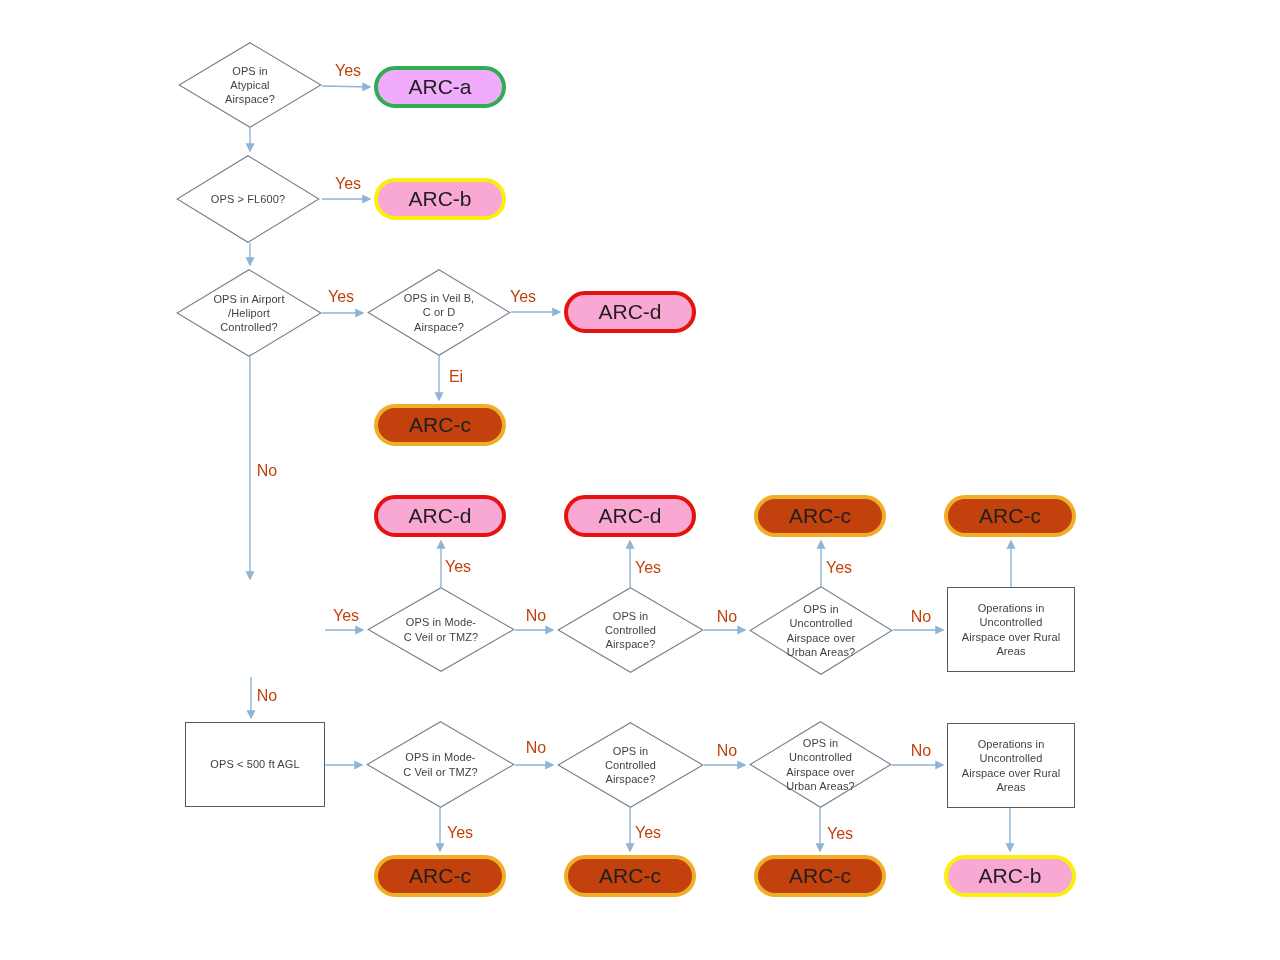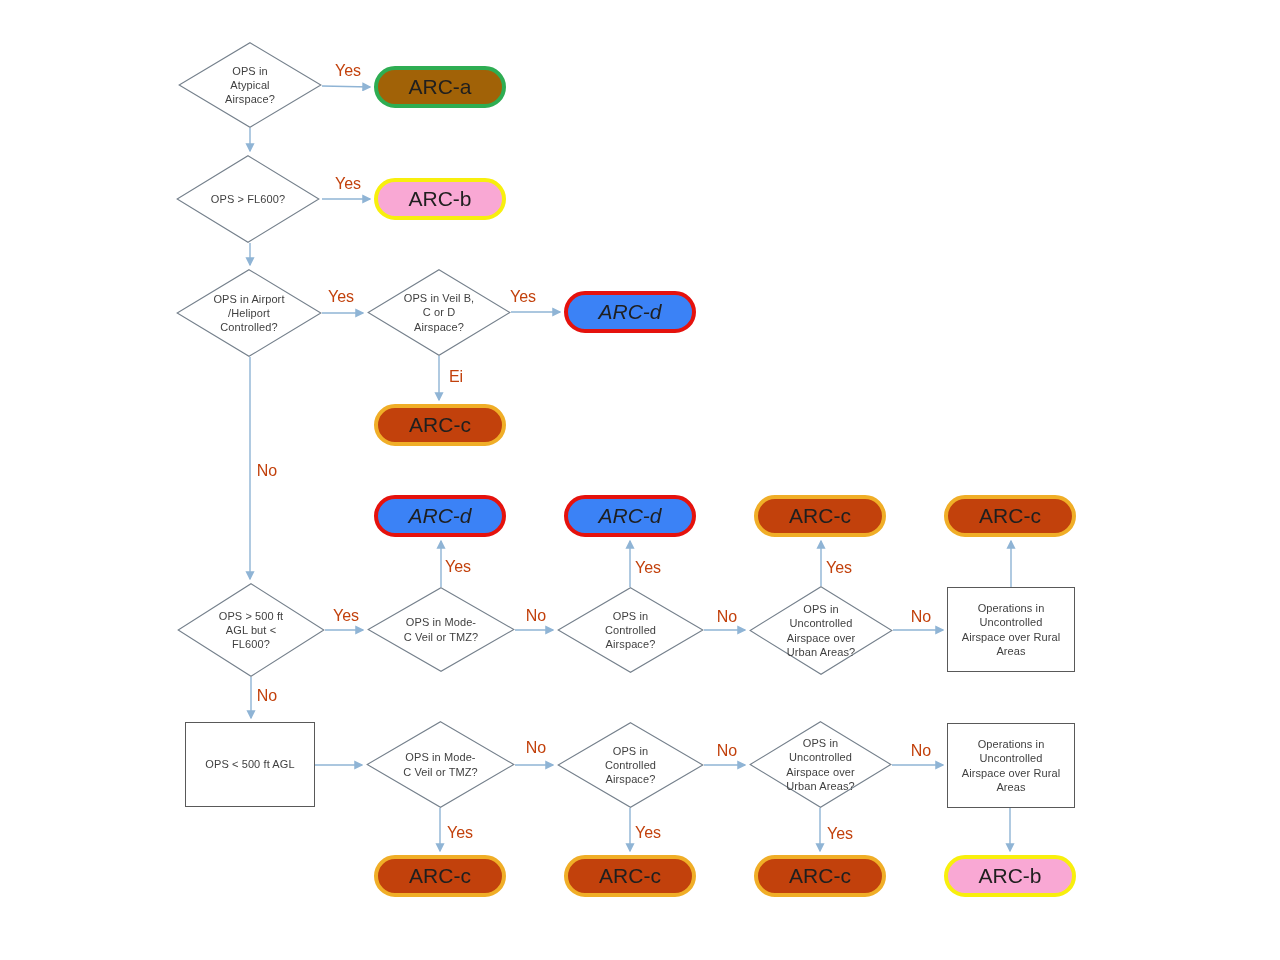--- a/index.html
+++ b/index.html
@@ -22,24 +22,24 @@
     background:#ffffff;border:1.5px solid #595959;box-sizing:border-box;
   }
   .rect .node-label{font-size:11px;}
 
   .pill{
     position:absolute;width:132px;height:42px;box-sizing:border-box;
     border-radius:22px;display:flex;align-items:center;justify-content:center;
     border-width:4px;border-style:solid;
   }
   .pill span{font-size:21px;color:#1f1f1f;}
-  .pill-green {background:#a16207;border-color:#2ead52;}
+  .pill-green {background:#f0abfc;border-color:#2ead52;}
   .pill-yellow{background:#f9a8d4;border-color:#f8ef0d;}
   .pill-amber {background:#c2410c;border-color:#f0ae27;}
-  .pill-red   {background:#3b82f6;border-color:#e5120d;font-style:italic;}
+  .pill-red   {background:#f9a8d4;border-color:#e5120d;}
 
   .edge-label{
     position:absolute;transform:translate(-50%,-50%);
     font-size:16px;color:#c2410c;z-index:3;white-space:nowrap;
   }
 </style>
 </head>
 <body>
 
 <div class="canvas">
@@ -100,28 +100,20 @@
 Controlled?</span>
   </div>
   <div class="node" style="left:367px;top:269px;width:144px;height:87px">
     <svg class="shape" viewBox="0 0 100 100" preserveAspectRatio="none">
         <polygon points="50,0.8 99.2,50 50,99.2 0.8,50"></polygon>
       </svg>
     <span class="node-label">OPS in Veil B,
 C or D
 Airspace?</span>
   </div>
-  <div class="node" style="left:177px;top:583px;width:148px;height:94px">
-    <svg class="shape" viewBox="0 0 100 100" preserveAspectRatio="none">
-        <polygon points="50,0.8 99.2,50 50,99.2 0.8,50"></polygon>
-      </svg>
-    <span class="node-label">OPS &gt; 500 ft
-AGL but &lt;
-FL600?</span>
-  </div>
   <div class="node" style="left:367px;top:587px;width:148px;height:85px">
     <svg class="shape" viewBox="0 0 100 100" preserveAspectRatio="none">
         <polygon points="50,0.8 99.2,50 50,99.2 0.8,50"></polygon>
       </svg>
     <span class="node-label">OPS in Mode-
 C Veil or TMZ?</span>
   </div>
   <div class="node" style="left:557px;top:587px;width:147px;height:86px">
     <svg class="shape" viewBox="0 0 100 100" preserveAspectRatio="none">
         <polygon points="50,0.8 99.2,50 50,99.2 0.8,50"></polygon>
@@ -157,21 +149,21 @@
   <div class="node" style="left:749px;top:721px;width:143px;height:87px">
     <svg class="shape" viewBox="0 0 100 100" preserveAspectRatio="none">
         <polygon points="50,0.8 99.2,50 50,99.2 0.8,50"></polygon>
       </svg>
     <span class="node-label">OPS in
 Uncontrolled
 Airspace over
 Urban Areas?</span>
   </div>
 
-  <div class="rect" style="left:185px;top:722px;width:130px;height:85px">
+  <div class="rect" style="left:185px;top:722px;width:140px;height:85px">
     <span class="node-label">OPS &lt; 500 ft AGL</span>
   </div>
   <div class="rect" style="left:947px;top:587px;width:128px;height:85px">
     <span class="node-label">Operations in
 Uncontrolled
 Airspace over Rural
 Areas</span>
   </div>
   <div class="rect" style="left:947px;top:723px;width:128px;height:85px">
     <span class="node-label">Operations in

